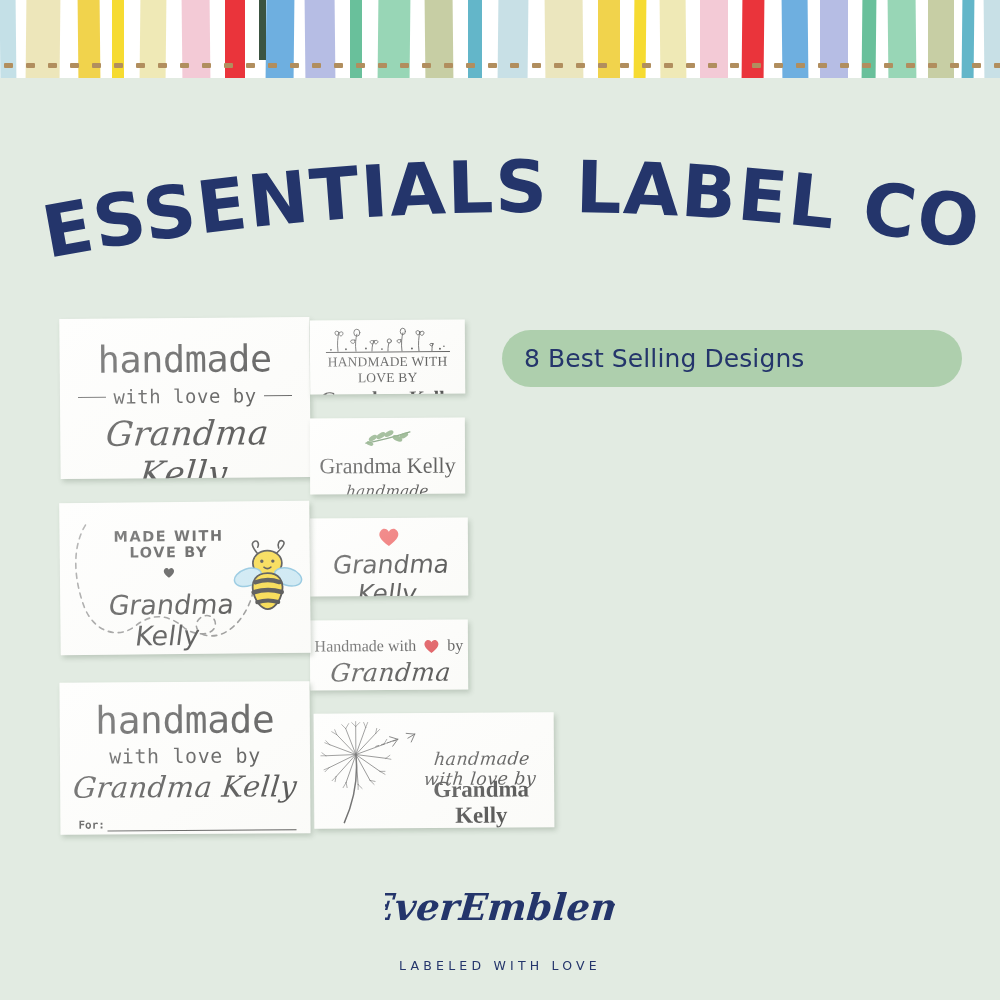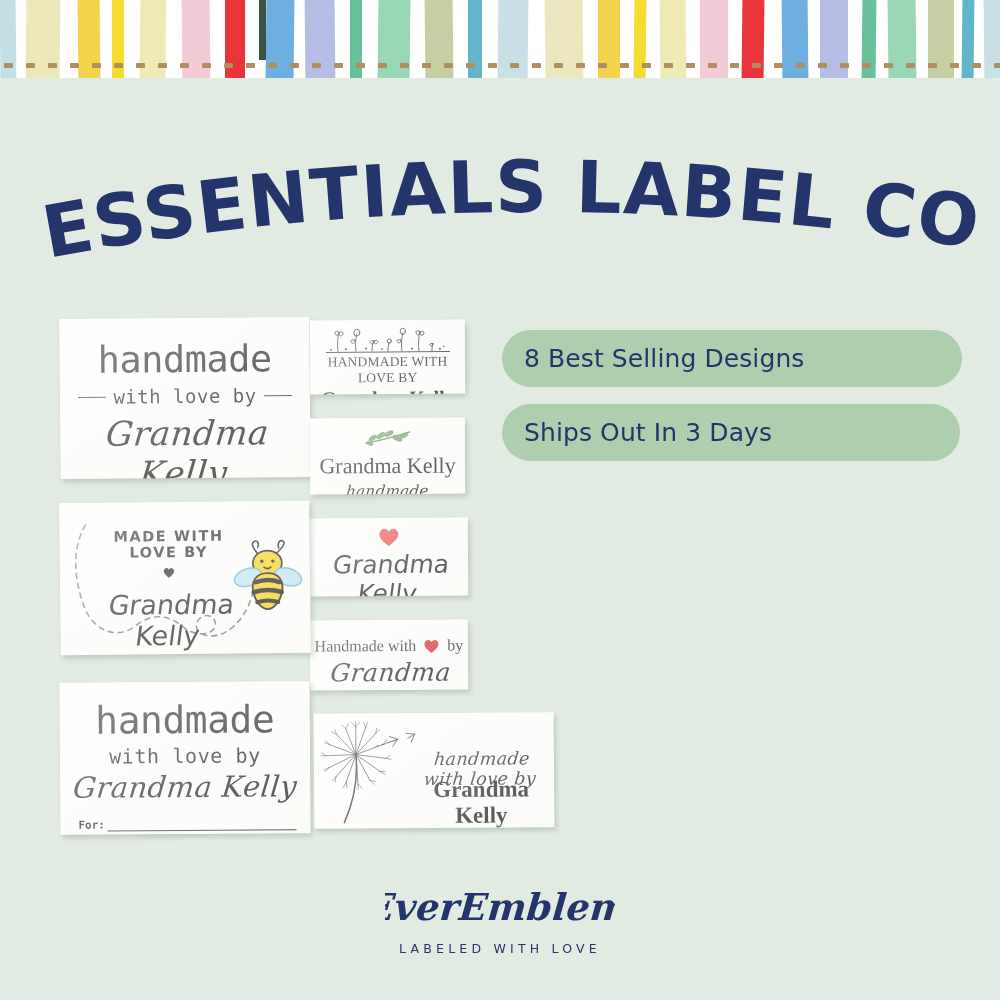--- a/index.html
+++ b/index.html
@@ -64,21 +64,21 @@
     font-family:"DejaVu Serif", serif;font-style:italic;
     transform:skewX(-6deg);display:inline-block;letter-spacing:.4px;
   }
 
   .rule{height:1px;background:#2a2a2a;}
 
   
   .logo{position:absolute;left:0;top:884px;width:1000px;text-align:center;}
   .logo-sub{
     color:#24356b;font-size:12.5px;letter-spacing:4.2px;
-    font-family:"DejaVu Sans", sans-serif;margin-top:5px;
+    font-family:"DejaVu Sans", sans-serif;margin-top:22px;
   }
 </style>
 </head>
 <body>
 
 <div class="canvas">
 
   <div class="banner">
     <div id="stripes-host">
         <div class="stripe" style="left: 0px; width: 16px; background: rgb(191, 221, 229); transform: rotate(-0.6deg);"></div>
@@ -169,23 +169,20 @@
       <text font-family="DejaVu Sans, sans-serif" font-size="72" font-weight="bold" fill="#24356b" letter-spacing="1.5">
         <textPath href="#arc" startOffset="0" id="title-path">ESSENTIALS LABEL COLLECTION</textPath>
       </text>
     </svg>
   </div>
 
   <div class="features">
     <div class="pill" style="width:460px;">
       <span>8 Best Selling Designs</span>
     </div>
-    <div class="pill" style="width:458px;">
-      <span>Ships Out In 3 Days</span>
-    </div>
   </div>
 
   <div class="card c1">
     <div class="ctr ink f-type" style="margin-top:20px;font-size:37px;letter-spacing:-.5px;">handmade</div>
     <div class="ctr" style="margin-top:4px;display:flex;align-items:center;justify-content:center;gap:7px;">
       <div class="rule" style="width:28px;"></div>
       <span class="ink f-type" style="font-size:19px;letter-spacing:.5px;">with love by</span>
       <div class="rule" style="width:28px;"></div>
     </div>
     <div class="ctr" style="margin-top:6px;">

